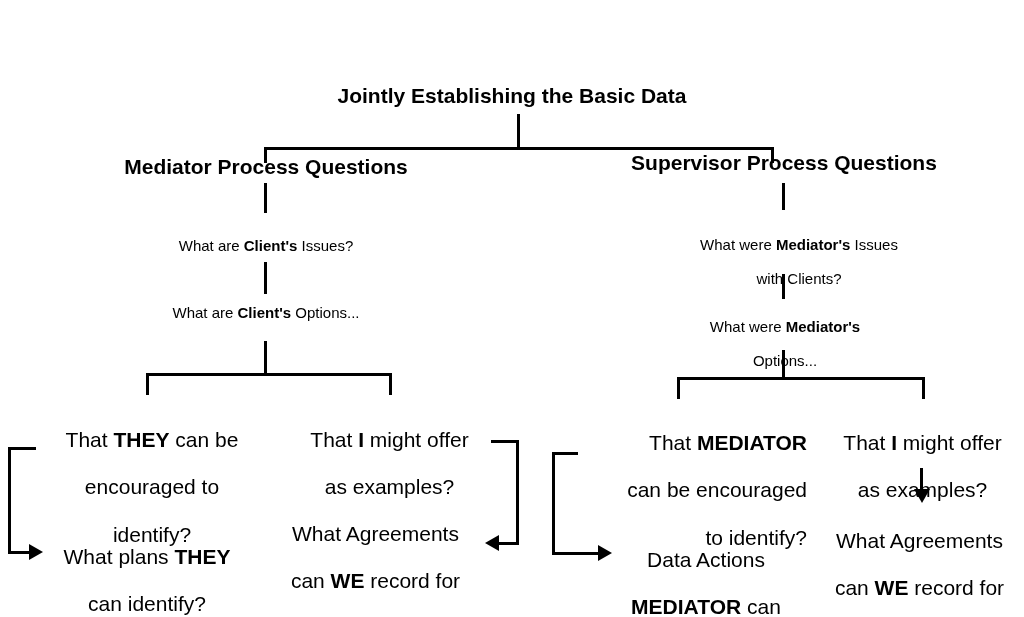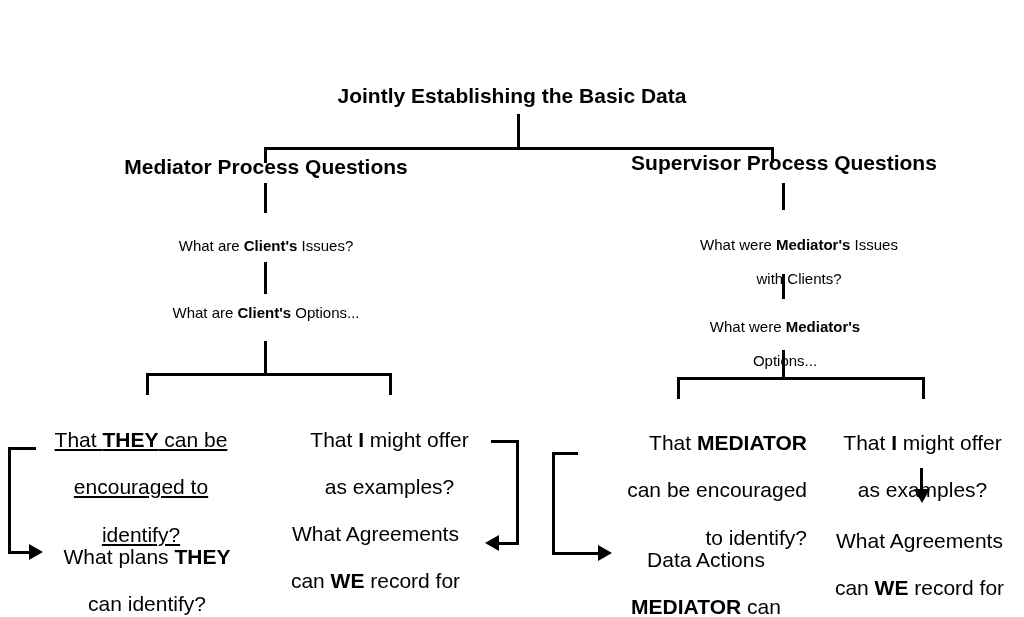--- a/index.html
+++ b/index.html
@@ -115,21 +115,21 @@
 
   <div class="node q" style="left:36px; top:288px; width:460px;">
     <span>What are </span><b>Client's</b><span> Options...</span>
   </div>
 
   <div class="vline" style="left:264px; top:341px; height:33px;"></div>
   <div class="hline" style="left:146px; top:373px; width:245px;"></div>
   <div class="vline" style="left:146px; top:373px; height:22px;"></div>
   <div class="vline" style="left:389px; top:373px; height:22px;"></div>
 
-  <div class="node leaf" style="left:8px; top:404px; width:266px;text-decoration:underline;">
+  <div class="node leaf" style="left:19px; top:404px; width:266px;">
     <span>That </span><b>THEY</b><span> can be</span><br>
     <span>encouraged to</span><br>
     <span>identify?</span>
   </div>
 
   <div class="node leaf" style="left:14px; top:521px; width:266px;">
     <span>What plans </span><b>THEY</b><span></span><br>
     <span>can identify?</span>
   </div>
 

